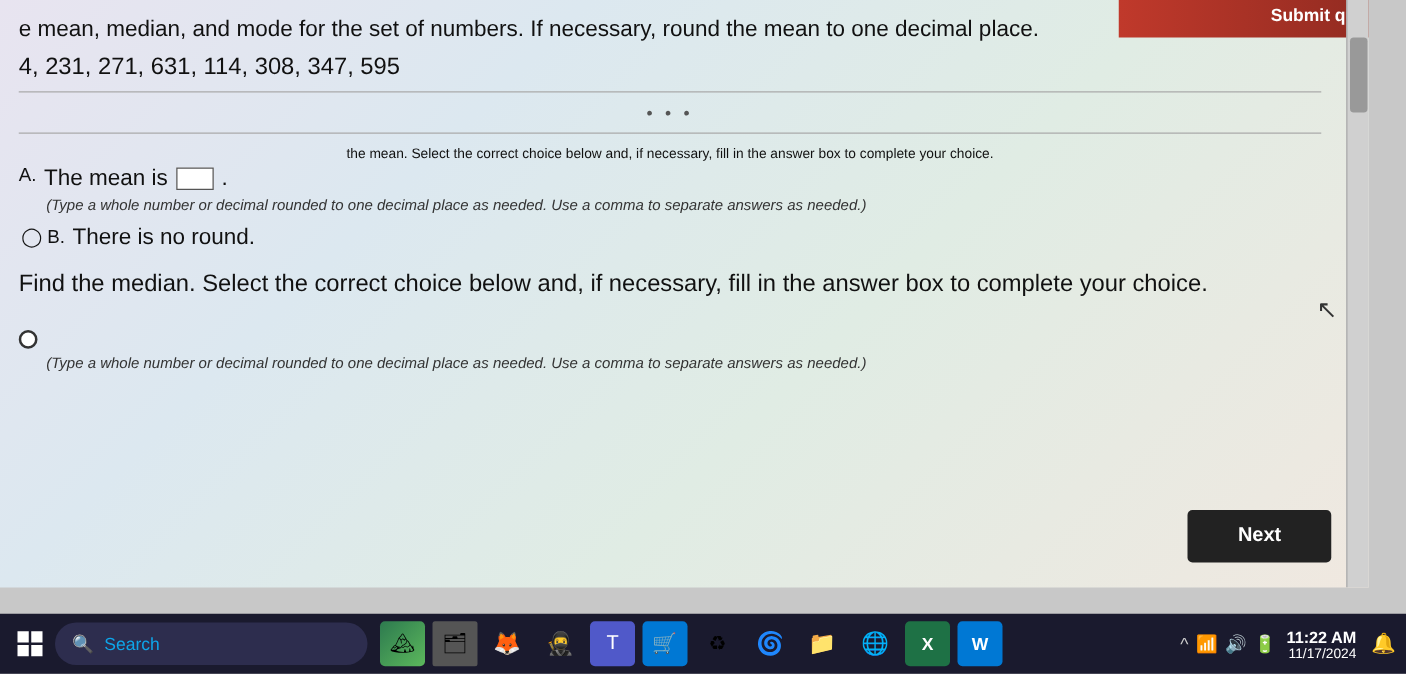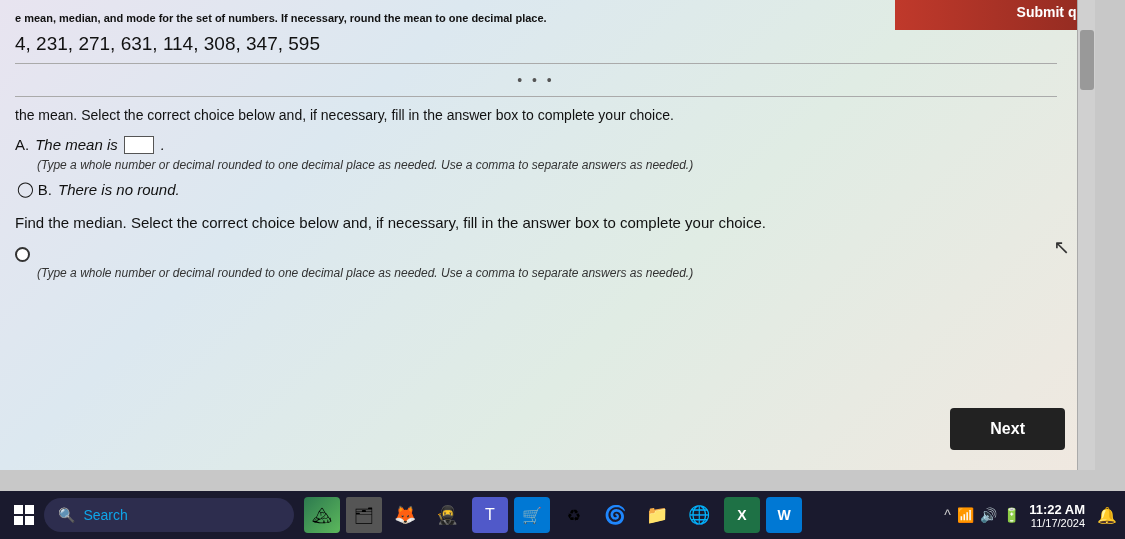--- a/index.html
+++ b/index.html
@@ -65,25 +65,24 @@
     
     .question-area {
       position: absolute;
       top: 0;
       left: 0;
       width: 1077px;
       padding: 10px 20px 10px 15px;
     }
 
     .question-intro {
-      font-size: 11px;
+      font-size: 18px;
       color: #111;
       margin-bottom: 6px;
       line-height: 1.5;
-      font-weight: bold;
     }
 
     .number-set {
       font-size: 19px;
       color: #111;
       margin-bottom: 8px;
       font-weight: 500;
     }
 
     .divider {
@@ -102,24 +101,25 @@
     }
 
     .divider2 {
       border: none;
       border-top: 1px solid #aaa;
       margin: 8px 0;
       width: 100%;
     }
 
     .find-mean-text {
-      font-size: 14px;
-      color: #111;
-      margin-bottom: 10px;
+      font-size: 11px;
+      color: #111;
+      margin-bottom: 0;
       line-height: 1.5;
+      text-align: center;
     }
 
     .choice-section {
       margin-bottom: 14px;
     }
 
     .choice-row {
       display: flex;
       align-items: flex-start;
       margin-bottom: 4px;
@@ -136,23 +136,22 @@
       display: inline-block;
       width: 30px;
       height: 18px;
       border: 1px solid #555;
       background: white;
       vertical-align: middle;
       margin: 0 2px;
     }
 
     .choice-text {
-      font-size: 15px;
-      color: #111;
-      font-style: italic;
+      font-size: 18px;
+      color: #111;
     }
 
     .choice-subtext {
       font-size: 12px;
       color: #333;
       font-style: italic;
       margin-left: 22px;
       margin-top: 2px;
     }
 
@@ -160,23 +159,23 @@
       display: flex;
       align-items: center;
       margin-left: 2px;
     }
 
     .find-median-section {
       margin-top: 10px;
     }
 
     .find-median-text {
-      font-size: 15px;
-      color: #111;
-      margin-bottom: 10px;
+      font-size: 19px;
+      color: #111;
+      margin-bottom: 20px;
       line-height: 1.5;
     }
 
     
     .next-btn {
       position: absolute;
       bottom: 20px;
       right: 30px;
       background: #222;
       color: white;

